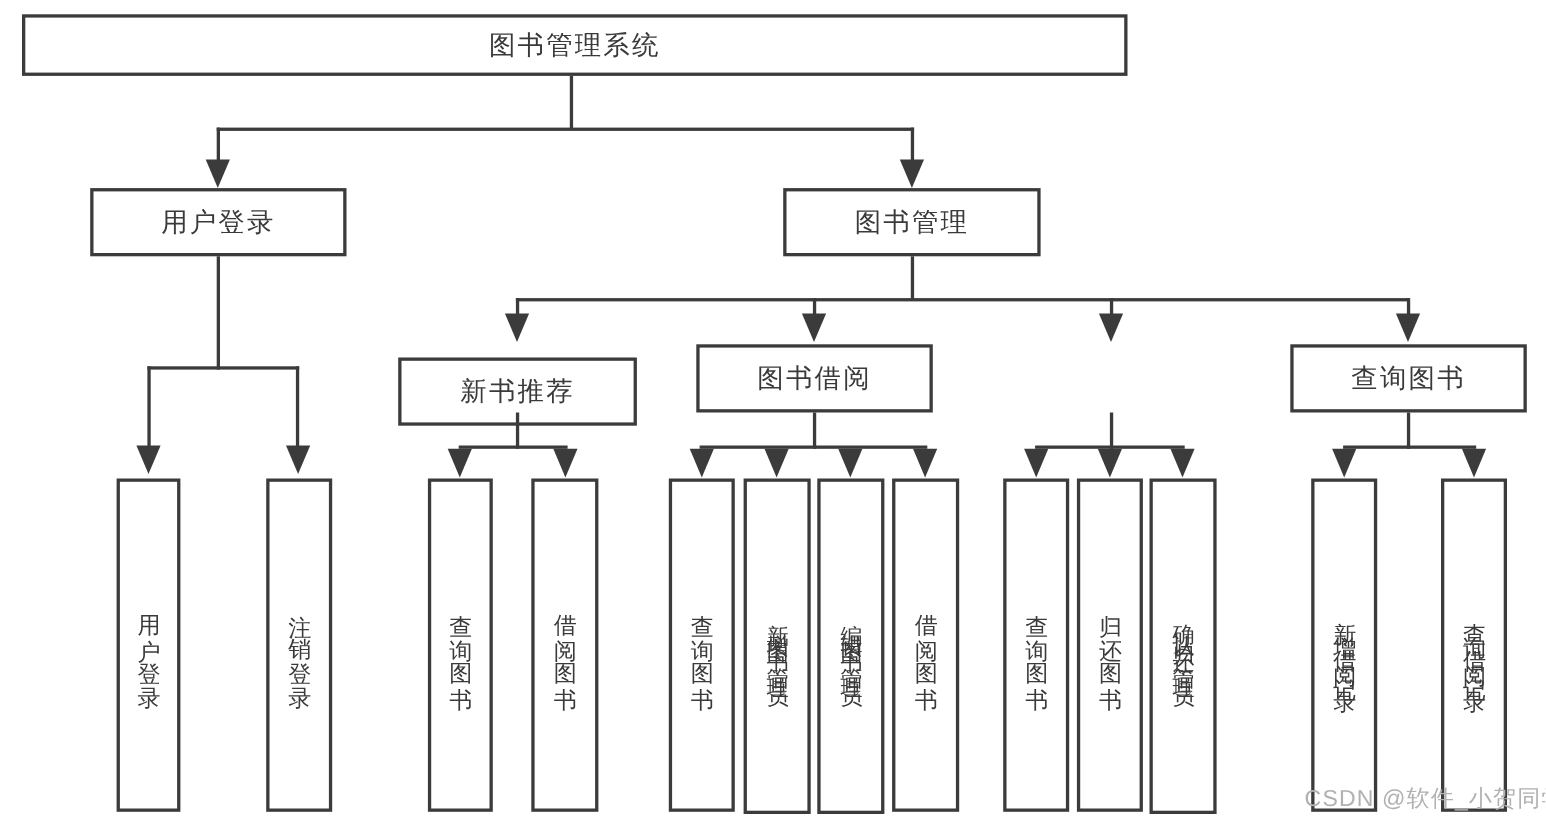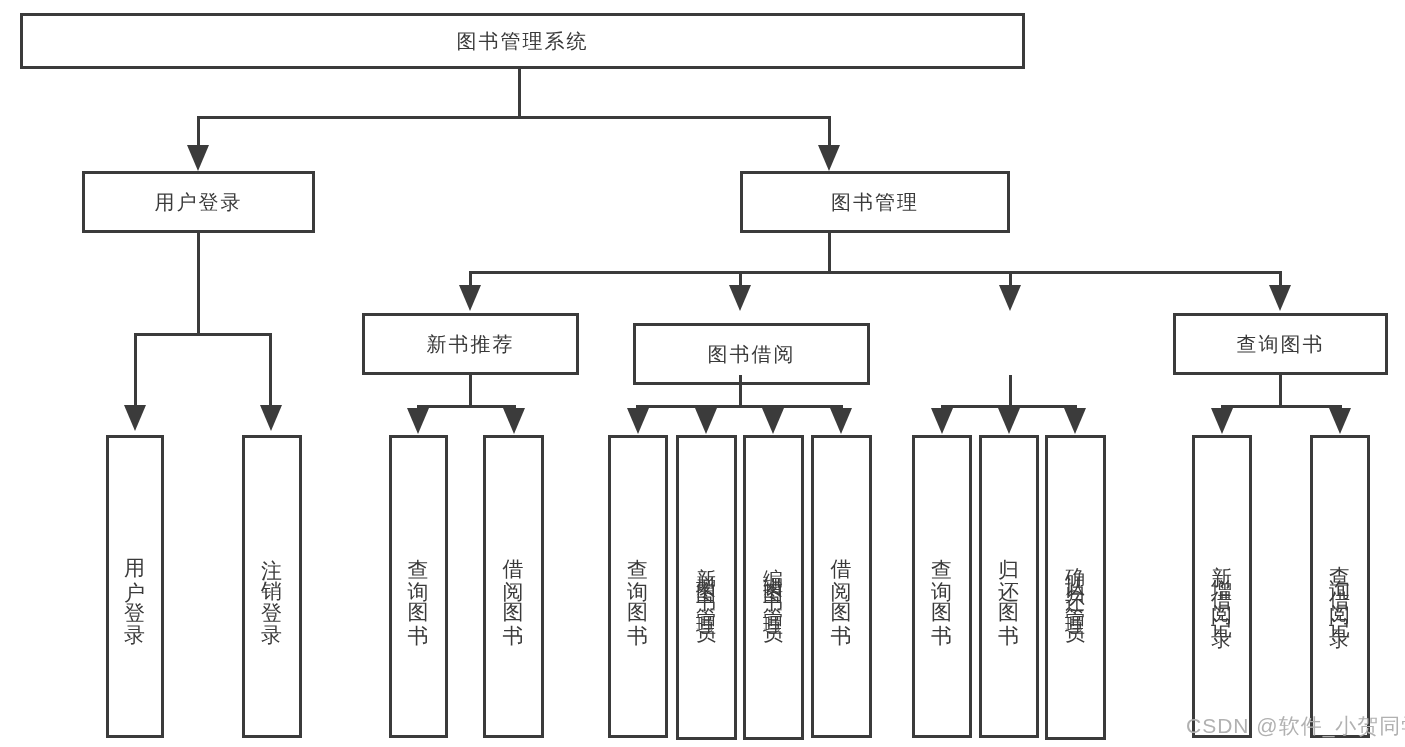--- a/index.html
+++ b/index.html
@@ -11,21 +11,21 @@
   html,body{margin:0;padding:0;background:var(--background);}
   #diagram{
     position:relative;width:1405px;height:747px;background:var(--background);
     font-family:"Liberation Sans","DejaVu Sans",sans-serif;color:var(--text);
     overflow:hidden;
   }
   .box{
     position:absolute;box-sizing:border-box;border:3px solid var(--line);
     background:#fff;display:flex;align-items:center;justify-content:center;
   }
-  .hlabel{font-size:20px;letter-spacing:2px;color:var(--text);white-space:nowrap;}
+  .hlabel{font-size:24px;letter-spacing:2px;color:var(--text);white-space:nowrap;}
   .leaf .vtext{
     writing-mode:vertical-rl;text-orientation:mixed;
     font-size:21px;color:var(--text);line-height:1;white-space:nowrap;
   }
   .vs-wide{letter-spacing:1.05em;}
   .vs-med{letter-spacing:0.6em;}
   .vs-tight{font-size:20px !important;letter-spacing:0.4em;}
   .vline{position:absolute;width:3px;background:var(--line);}
   .hline{position:absolute;height:3px;background:var(--line);}
   .arrow{
@@ -50,21 +50,21 @@
   <div class="vline" style="left:518px;top:69px;height:48px"></div>
   <div class="hline" style="left:197px;top:116px;width:634px"></div>
   <div class="vline" style="left:197px;top:116px;height:30px"></div>
   <div class="arrow" style="left:187px;top:145px"></div>
   <div class="vline" style="left:828px;top:116px;height:30px"></div>
   <div class="arrow" style="left:818px;top:145px"></div>
 
   <div class="box" style="left:82px;top:171px;width:233px;height:62px">
     <span class="hlabel">用户登录</span>
   </div>
-  <div class="box" style="left:740px;top:171px;width:270px;height:62px">
+  <div class="box" style="left:712px;top:171px;width:234px;height:62px">
     <span class="hlabel">图书管理</span>
   </div>
 
   <div class="vline" style="left:197px;top:233px;height:103px"></div>
   <div class="hline" style="left:134px;top:333px;width:138px"></div>
   <div class="vline" style="left:134px;top:333px;height:73px"></div>
   <div class="arrow" style="left:124px;top:405px"></div>
   <div class="vline" style="left:269px;top:333px;height:73px"></div>
   <div class="arrow" style="left:260px;top:405px"></div>
 
@@ -72,24 +72,24 @@
   <div class="hline" style="left:469px;top:271px;width:812px"></div>
   <div class="vline" style="left:469px;top:271px;height:16px"></div>
   <div class="arrow" style="left:459px;top:285px"></div>
   <div class="vline" style="left:739px;top:271px;height:16px"></div>
   <div class="arrow" style="left:729px;top:285px"></div>
   <div class="vline" style="left:1009px;top:271px;height:16px"></div>
   <div class="arrow" style="left:999px;top:285px"></div>
   <div class="vline" style="left:1279px;top:271px;height:16px"></div>
   <div class="arrow" style="left:1269px;top:285px"></div>
 
-  <div class="box" style="left:362px;top:313px;width:217px;height:62px">
+  <div class="box" style="left:362px;top:325px;width:217px;height:62px">
     <span class="hlabel">新书推荐</span>
   </div>
-  <div class="box" style="left:633px;top:323px;width:237px;height:62px">
+  <div class="box" style="left:633px;top:313px;width:215px;height:62px">
     <span class="hlabel">图书借阅</span>
   </div>
   <div class="box" style="left:1173px;top:313px;width:215px;height:62px">
     <span class="hlabel">查询图书</span>
   </div>
 
   <div class="vline" style="left:469px;top:375px;height:33px"></div>
   <div class="hline" style="left:417px;top:405px;width:99px"></div>
   <div class="arrow" style="left:407px;top:408px"></div>
   <div class="arrow" style="left:503px;top:408px"></div>

